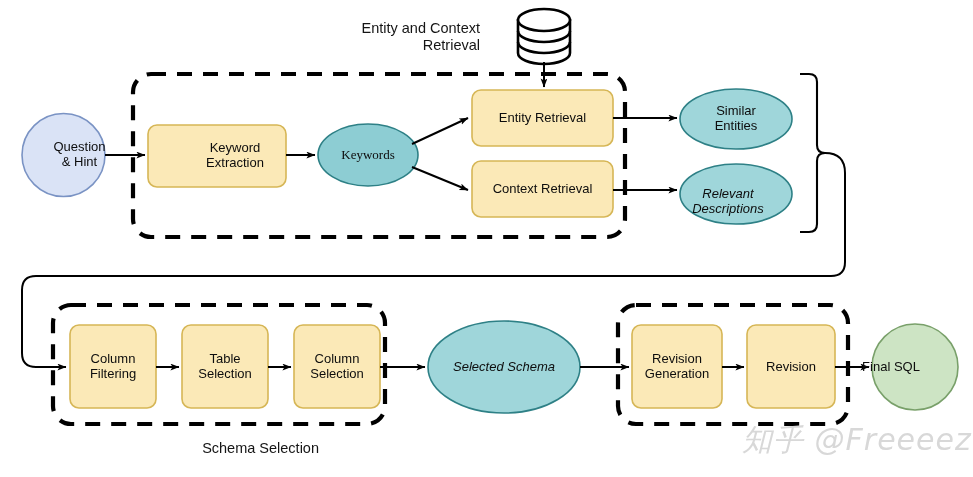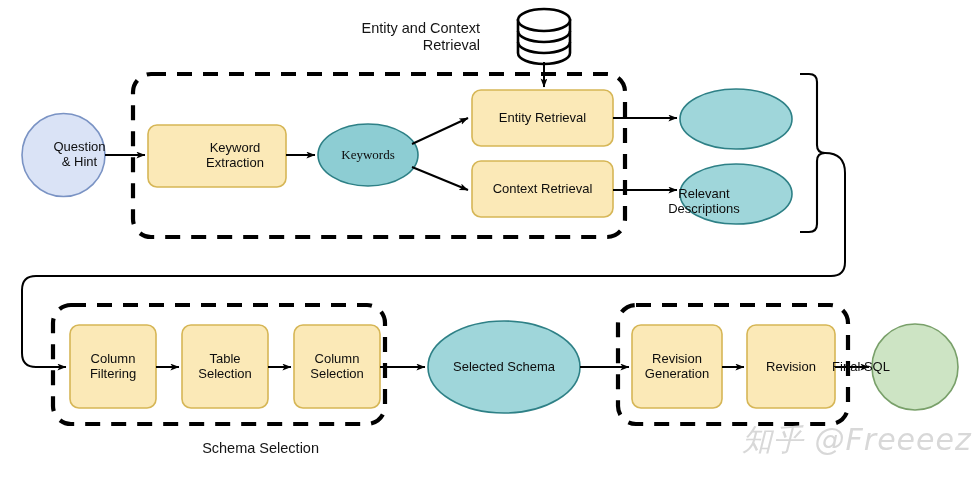--- a/index.html
+++ b/index.html
@@ -96,41 +96,43 @@
 
   <div class="nodeLabel" style="left:148px;top:125px;width:138px;height:62px;margin-left:18px;">Keyword
 Extraction</div>
 
   <div class="nodeLabel" style="left:318px;top:140px;width:100px;height:30px;font-family:Liberation Serif, serif;">Keywords</div>
 
   <div class="nodeLabel" style="left:472px;top:90px;width:141px;height:56px;">Entity Retrieval</div>
 
   <div class="nodeLabel" style="left:470px;top:161px;width:145px;height:56px;">Context Retrieval</div>
 
+  <div class="nodeLabel" style="left:680px;top:91px;width:112px;height:56px;">Similar
+Entities</div>
 
-  <div class="nodeLabel" style="left:644px;top:166px;width:120px;height:72px;">Relevant
+  <div class="nodeLabel" style="left:668px;top:166px;width:120px;height:72px;font-style:italic;">Relevant
 Descriptions</div>
 
   <div class="nodeLabel" style="left:68px;top:338px;width:90px;height:58px;">Column
 Filtering</div>
 
   <div class="nodeLabel" style="left:180px;top:338px;width:90px;height:58px;">Table
 Selection</div>
 
   <div class="nodeLabel" style="left:292px;top:338px;width:90px;height:58px;">Column
 Selection</div>
 
-  <div class="nodeLabel" style="left:428px;top:352px;width:152px;height:30px;">Selected Schema</div>
+  <div class="nodeLabel" style="left:428px;top:352px;width:152px;height:30px;font-style:italic;">Selected Schema</div>
 
   <div class="nodeLabel" style="left:628px;top:338px;width:98px;height:58px;">Revision
 Generation</div>
 
   <div class="nodeLabel" style="left:747px;top:352px;width:88px;height:30px;text-align:center;">Revision</div>
 
-  <div class="nodeLabel" style="left:827px;top:352px;width:68px;height:30px;">Final SQL</div>
+  <div class="nodeLabel" style="left:857px;top:352px;width:68px;height:30px;">Final SQL</div>
 
   <div class="groupLabel" style="left:280px;top:20px;width:200px;">Entity and Context
 Retrieval</div>
 
   <div class="groupLabel" style="left:119px;top:440px;width:200px;">Schema Selection</div>
 
 
   <div class="wm" style="left:742px;top:420px;">知乎 @Freeeeze</div>
 
 </div>

